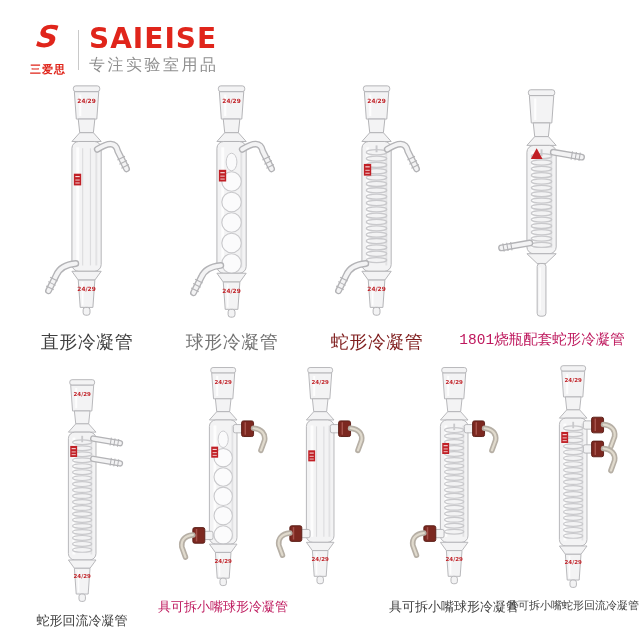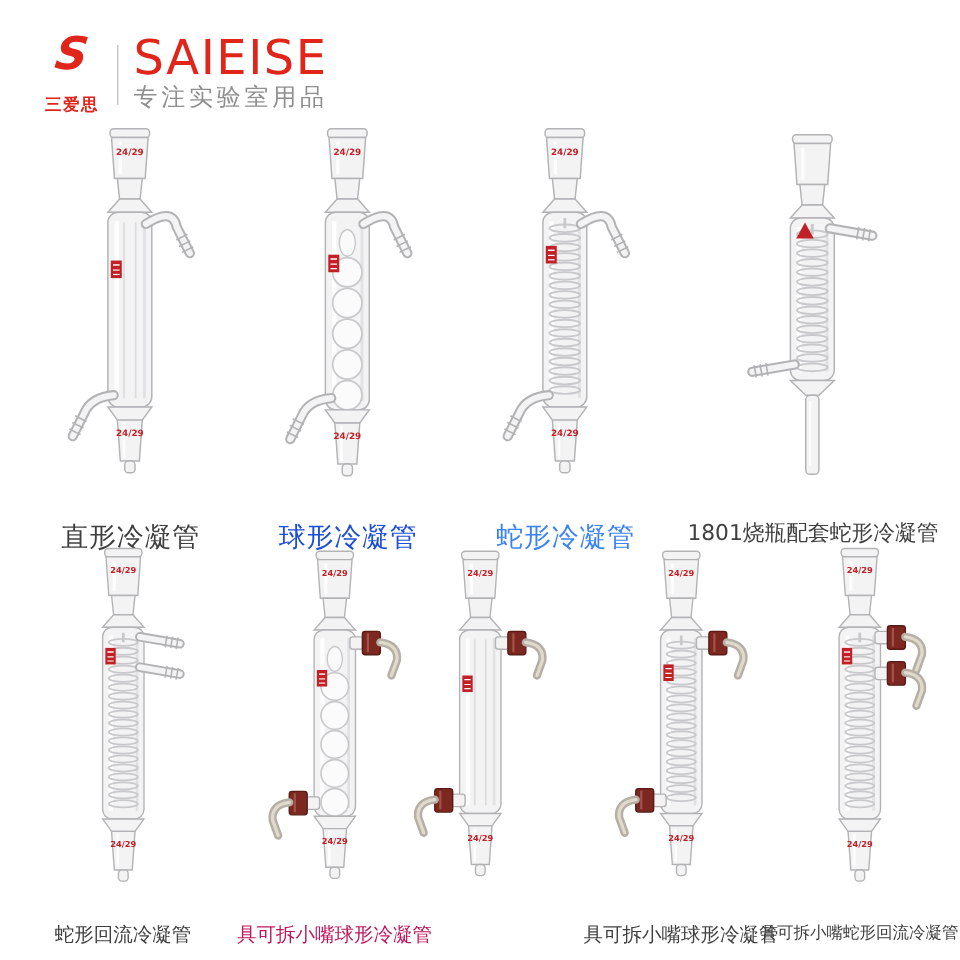--- a/index.html
+++ b/index.html
@@ -6,42 +6,42 @@
   body{width:640px;height:640px;background:#ffffff;font-family:"DejaVu Sans","Liberation Sans",sans-serif;overflow:hidden;position:relative;}
   .page{position:absolute;inset:0;background:#fff;}
 
   
   .logo{position:absolute;left:30px;top:26px;height:48px;display:flex;align-items:center;}
   .logo-mark-wrap{display:flex;flex-direction:column;align-items:center;margin-right:10px;}
   .logo-mark{font-size:30px;line-height:28px;font-weight:bold;font-style:italic;transform:skewX(-8deg);}
   .logo-cn{font-size:11px;font-weight:bold;letter-spacing:1px;margin-top:11px;}
   .logo-div{width:1px;height:40px;background:#c9c9c9;margin:0 10px 0 2px;}
   .logo-text{display:flex;flex-direction:column;justify-content:center;}
-  .logo-en{font-size:32px;line-height:27px;font-weight:normal;letter-spacing:1px;}
+  .logo-en{font-size:28px;line-height:27px;font-weight:bold;letter-spacing:1px;}
   .logo-tag{font-size:16px;color:#8f8f8f;letter-spacing:2.5px;margin-top:3px;}
 
   
   .cell{position:absolute;display:flex;flex-direction:column;align-items:center;}
   .figure{display:flex;align-items:flex-end;justify-content:center;}
   .row1 .figure{height:244px;}
   .row2 .figure{height:230px;}
   .figure svg{height:100%;}
-  .pname{color:#3f3f3f;white-space:nowrap;text-align:center;margin-top:22px;}
+  .pname{color:#3f3f3f;white-space:nowrap;text-align:center;margin-top:6px;font-family:Liberation Mono, monospace;}
   .f18{font-size:18px;letter-spacing:0.5px;}
   .f15{font-size:14.5px;}
   .f13{font-size:13px;}
   .f11{font-size:11px;}
 
   
   .c0{left:12px;  top:80px; width:150px;}
   .c1{left:157px; top:80px; width:150px;}
   .c2{left:302px; top:80px; width:150px;}
   .c3{left:452px; top:80px; width:180px;}
   
-  .c4{left:8px;   top:362px; width:148px;}
+  .c4{left:8px;   top:376px; width:148px;}
   .c5{left:150px; top:362px; width:146px;}
   .c6{left:250px; top:362px; width:140px;}
   .c7{left:384px; top:362px; width:140px;}
   .c8{left:508px; top:362px; width:130px;}
 </style>
 </head>
 <body>
 
 <div class="page">
 
@@ -126,21 +126,21 @@
           <polygon points="51.5,207 68.5,207 66.5,235 53.5,235" fill="#f3f3f4" stroke="#b3b3b6"></polygon>
           <line x1="56" y1="209" x2="56" y2="233" stroke="#fff" stroke-width="1.8" opacity=".85"></line>
           <text x="60" y="218" font-size="6" fill="#c12026" font-family="DejaVu Sans,sans-serif" font-weight="bold" text-anchor="middle">24/29</text>
           <rect x="56.5" y="235" width="7" height="8" rx="2.5" fill="#f3f3f4" stroke="#b3b3b6"></rect>
           <rect x="47" y="92" width="7.5" height="12" fill="#c12026"></rect>
   <line x1="48.5" y1="95" x2="53" y2="95" stroke="#fff" stroke-width="1"></line>
   <line x1="48.5" y1="98.5" x2="53" y2="98.5" stroke="#fff" stroke-width=".8"></line>
   <line x1="48.5" y1="101.5" x2="53" y2="101.5" stroke="#fff" stroke-width=".8"></line>
         </svg>
       </div>
-    <div class="pname f18" style="color: #1d4ed8;">球形冷凝管</div>
+    <div class="pname f18" style="color: #737373;">球形冷凝管</div>
   </div>
   <div class="cell row1 c2">
     <div class="figure">
         <svg viewBox="0 0 120 250" xmlns="http://www.w3.org/2000/svg">
           <rect x="46.5" y="6" width="27" height="6" rx="2.5" fill="#f3f3f4" stroke="#b3b3b6"></rect>
           <polygon points="47.5,12 72.5,12 70.5,40 49.5,40" fill="#f3f3f4" stroke="#b3b3b6"></polygon>
           <line x1="53.5" y1="15" x2="53.5" y2="37" stroke="#fff" stroke-width="2.2" opacity=".85"></line>
           <text x="60" y="24" font-size="6" fill="#c12026" font-family="DejaVu Sans,sans-serif" font-weight="bold" text-anchor="middle">24/29</text>
           <polygon points="51.5,40 68.5,40 67,54 53,54" fill="#f3f3f4" stroke="#b3b3b6"></polygon>
           <polygon points="53,54 67,54 75,63 45,63" fill="#f3f3f4" stroke="#b3b3b6"></polygon>
@@ -180,21 +180,21 @@
           <polygon points="51.5,205 68.5,205 66.5,233 53.5,233" fill="#f3f3f4" stroke="#b3b3b6"></polygon>
           <line x1="56" y1="207" x2="56" y2="231" stroke="#fff" stroke-width="1.8" opacity=".85"></line>
           <text x="60" y="216" font-size="6" fill="#c12026" font-family="DejaVu Sans,sans-serif" font-weight="bold" text-anchor="middle">24/29</text>
           <rect x="56.5" y="233" width="7" height="8" rx="2.5" fill="#f3f3f4" stroke="#b3b3b6"></rect>
           <rect x="47" y="86" width="7.5" height="12" fill="#c12026"></rect>
   <line x1="48.5" y1="89" x2="53" y2="89" stroke="#fff" stroke-width="1"></line>
   <line x1="48.5" y1="92.5" x2="53" y2="92.5" stroke="#fff" stroke-width=".8"></line>
   <line x1="48.5" y1="95.5" x2="53" y2="95.5" stroke="#fff" stroke-width=".8"></line>
         </svg>
       </div>
-    <div class="pname f18" style="color: #3b82f6;">蛇形冷凝管</div>
+    <div class="pname f18" style="color: #7f1d1d;">蛇形冷凝管</div>
   </div>
   <div class="cell row1 c3">
     <div class="figure">
         <svg viewBox="0 0 120 250" xmlns="http://www.w3.org/2000/svg">
           <rect x="46.5" y="10" width="27" height="6" rx="2.5" fill="#f3f3f4" stroke="#b3b3b6"></rect>
           <polygon points="47.5,16 72.5,16 70.5,44 49.5,44" fill="#f3f3f4" stroke="#b3b3b6"></polygon>
           <line x1="53.5" y1="19" x2="53.5" y2="41" stroke="#fff" stroke-width="2.2" opacity=".85"></line>
           <polygon points="51.5,44 68.5,44 67,58 53,58" fill="#f3f3f4" stroke="#b3b3b6"></polygon>
           <polygon points="53,58 67,58 75,67 45,67" fill="#f3f3f4" stroke="#b3b3b6"></polygon>
           <rect x="45" y="67" width="30" height="111" rx="7" fill="#f3f3f4" stroke="#b3b3b6"></rect>
@@ -225,21 +225,21 @@
   <path d="M 48 167 L 19 172" fill="none" stroke="#f3f3f4" stroke-width="4.2" stroke-linecap="round"></path>
           <line x1="29.73059974098288" y1="174.5374784977007" x2="28.26940025901712" y2="166.06252150229932" stroke="#b3b3b6" stroke-width="1.1"></line>
           <line x1="25.73059974098288" y1="175.2374784977007" x2="24.26940025901712" y2="166.7625215022993" stroke="#b3b3b6" stroke-width="1.1"></line>
           <line x1="21.73059974098288" y1="175.93747849770068" x2="20.26940025901712" y2="167.4625215022993" stroke="#b3b3b6" stroke-width="1.1"></line>
           <polygon points="55,70 49,81 61,81" fill="#c12026"></polygon>
           <polygon points="45,178 75,178 64.5,188 55.5,188" fill="#f3f3f4" stroke="#b3b3b6"></polygon>
           <rect x="55.5" y="188" width="9" height="54" rx="3" fill="#f3f3f4" stroke="#b3b3b6"></rect>
           <line x1="58.5" y1="192" x2="58.5" y2="236" stroke="#fff" stroke-width="1.6" opacity=".85"></line>
         </svg>
       </div>
-    <div class="pname f15" style="color: #404040;">1801烧瓶配套蛇形冷凝管</div>
+    <div class="pname f15" style="color: #be185d;">1801烧瓶配套蛇形冷凝管</div>
   </div>
 
   <div class="cell row2 c4">
     <div class="figure">
         <svg viewBox="0 0 120 250" xmlns="http://www.w3.org/2000/svg">
           <rect x="46.5" y="4" width="27" height="6" rx="2.5" fill="#f3f3f4" stroke="#b3b3b6"></rect>
           <polygon points="47.5,10 72.5,10 70.5,38 49.5,38" fill="#f3f3f4" stroke="#b3b3b6"></polygon>
           <line x1="53.5" y1="13" x2="53.5" y2="35" stroke="#fff" stroke-width="2.2" opacity=".85"></line>
           <text x="60" y="22" font-size="6" fill="#c12026" font-family="DejaVu Sans,sans-serif" font-weight="bold" text-anchor="middle">24/29</text>
           <polygon points="51.5,38 68.5,38 67,52 53,52" fill="#f3f3f4" stroke="#b3b3b6"></polygon>

